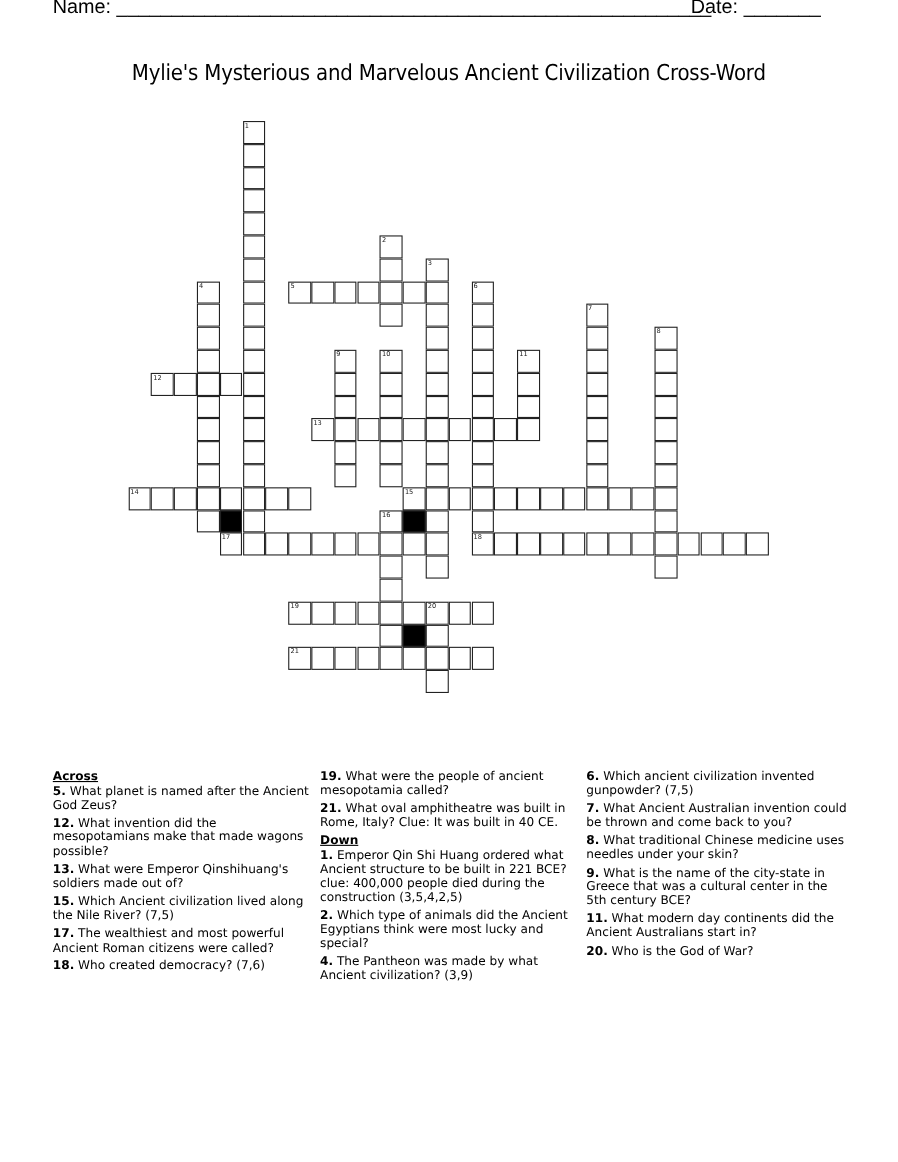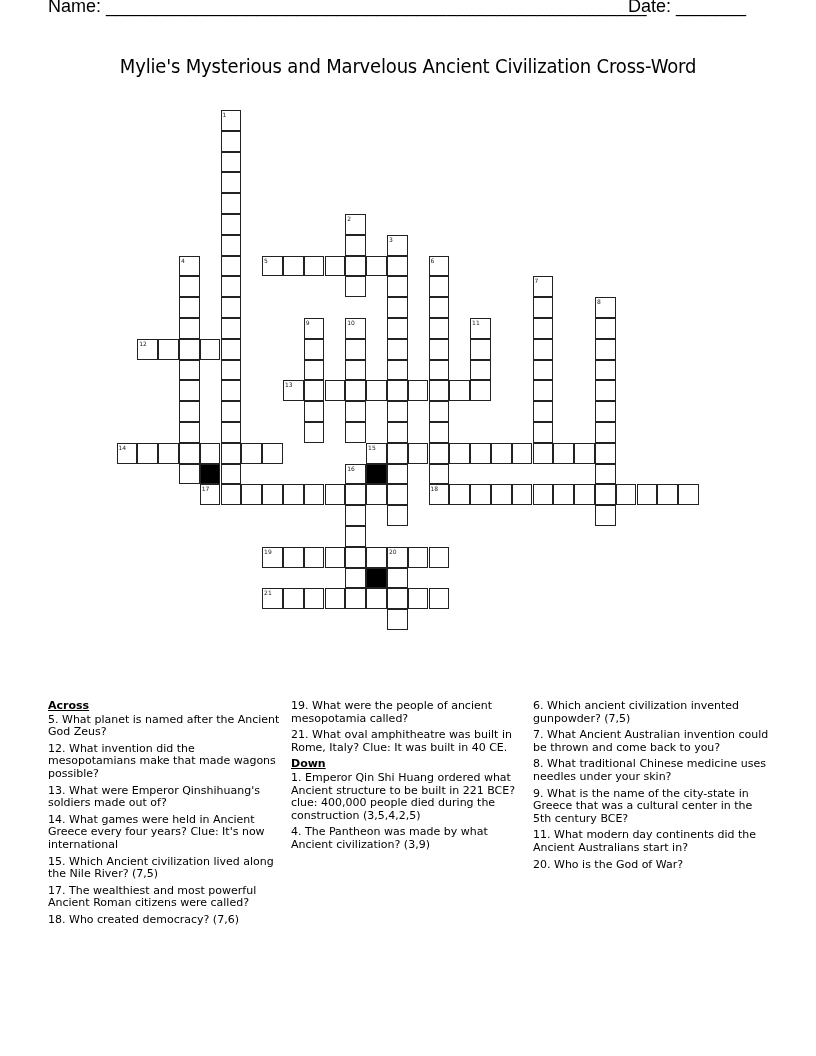--- a/index.html
+++ b/index.html
@@ -9,21 +9,21 @@
   .title { position:absolute; top:54px; left:0; width:816px; text-align:center; font-family:"DejaVu Sans", sans-serif; font-size:20px; transform:scaleX(0.9); transform-origin:center; letter-spacing:-0.2px; }
   .grid { position:absolute; left:116.5px; top:110px; width:600px; height:540px; }
   .cell { position:absolute; width:20.8px; height:20.8px; box-sizing:border-box; border:1px solid #222; background:#fff; }
   .cell.black { background:#000; }
   .cell .num { position:absolute; left:1px; top:0px; font-size:6px; line-height:7px; font-family:"DejaVu Sans", sans-serif; color:#222; }
   .clues { position:absolute; top:700px; font-family:"DejaVu Sans", sans-serif; font-size:11px; line-height:12.6px; }
   .col1 { left:48px; width:236px; }
   .col2 { left:291px; width:236px; }
   .col3 { left:533px; width:240px; }
   .clue { margin-bottom:4px; }
-  .clue b { font-weight:normal;text-align:center; }
+  .clue b { font-weight:bold;text-align:center; }
   .sect { text-decoration:underline; font-weight:bold; margin-bottom:1px; }
 </style>
 </head>
 <body>
 
 <div class="header-line">
   <span>Name: ______________________________________________________</span>
   <span class="date">Date: _______</span>
 </div>
 
@@ -241,31 +241,31 @@
     <div class="cell black" style="left: 83.2px; top: 353.6px;"></div>
     <div class="cell black" style="left: 249.6px; top: 353.6px;"></div>
     <div class="cell black" style="left: 249.6px; top: 457.6px;"></div>
   </div>
 
 <div class="clues col1">
   <div class="sect">Across</div>
   <div class="clue"><b>5.</b> <span>What planet is named after the Ancient God Zeus?</span></div>
   <div class="clue"><b>12.</b> <span>What invention did the mesopotamians make that made wagons possible?</span></div>
   <div class="clue"><b>13.</b> <span>What were Emperor Qinshihuang's soldiers made out of?</span></div>
-  <div class="clue"><b>14.</b> <span>What games were held in Ancient Greece every four years? Clue: It's now international</span></div>
   <div class="clue"><b>15.</b> <span>Which Ancient civilization lived along the Nile River? (7,5)</span></div>
   <div class="clue"><b>17.</b> <span>The wealthiest and most powerful Ancient Roman citizens were called?</span></div>
   <div class="clue"><b>18.</b> <span>Who created democracy? (7,6)</span></div>
 </div>
 
 <div class="clues col2">
   <div class="clue"><b>19.</b> <span>What were the people of ancient mesopotamia called?</span></div>
   <div class="clue"><b>21.</b> <span>What oval amphitheatre was built in Rome, Italy? Clue: It was built in 40 CE.</span></div>
   <div class="sect">Down</div>
   <div class="clue"><b>1.</b> <span>Emperor Qin Shi Huang ordered what Ancient structure to be built in 221 BCE? clue: 400,000 people died during the construction (3,5,4,2,5)</span></div>
+  <div class="clue"><b>2.</b> <span>Which type of animals did the Ancient Egyptians think were most lucky and special?</span></div>
   <div class="clue"><b>4.</b> <span>The Pantheon was made by what Ancient civilization? (3,9)</span></div>
 </div>
 
 <div class="clues col3">
   <div class="clue"><b>6.</b> <span>Which ancient civilization invented gunpowder? (7,5)</span></div>
   <div class="clue"><b>7.</b> <span>What Ancient Australian invention could be thrown and come back to you?</span></div>
   <div class="clue"><b>8.</b> <span>What traditional Chinese medicine uses needles under your skin?</span></div>
   <div class="clue"><b>9.</b> <span>What is the name of the city-state in Greece that was a cultural center in the 5th century BCE?</span></div>
   <div class="clue"><b>11.</b> <span>What modern day continents did the Ancient Australians start in?</span></div>
   <div class="clue"><b>20.</b> <span>Who is the God of War?</span></div>

